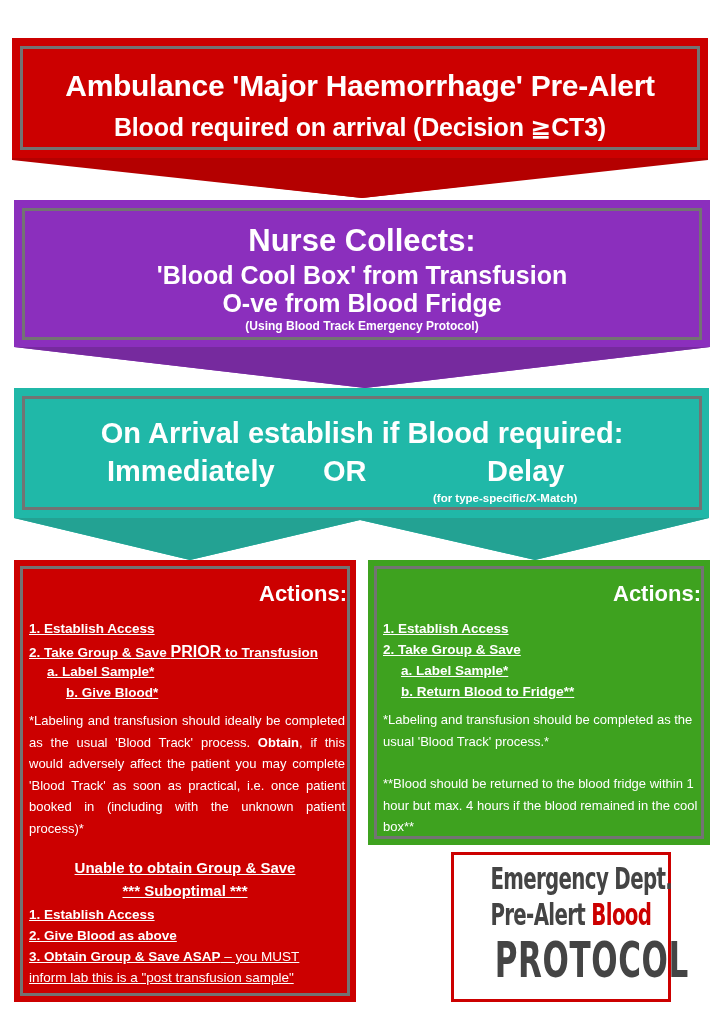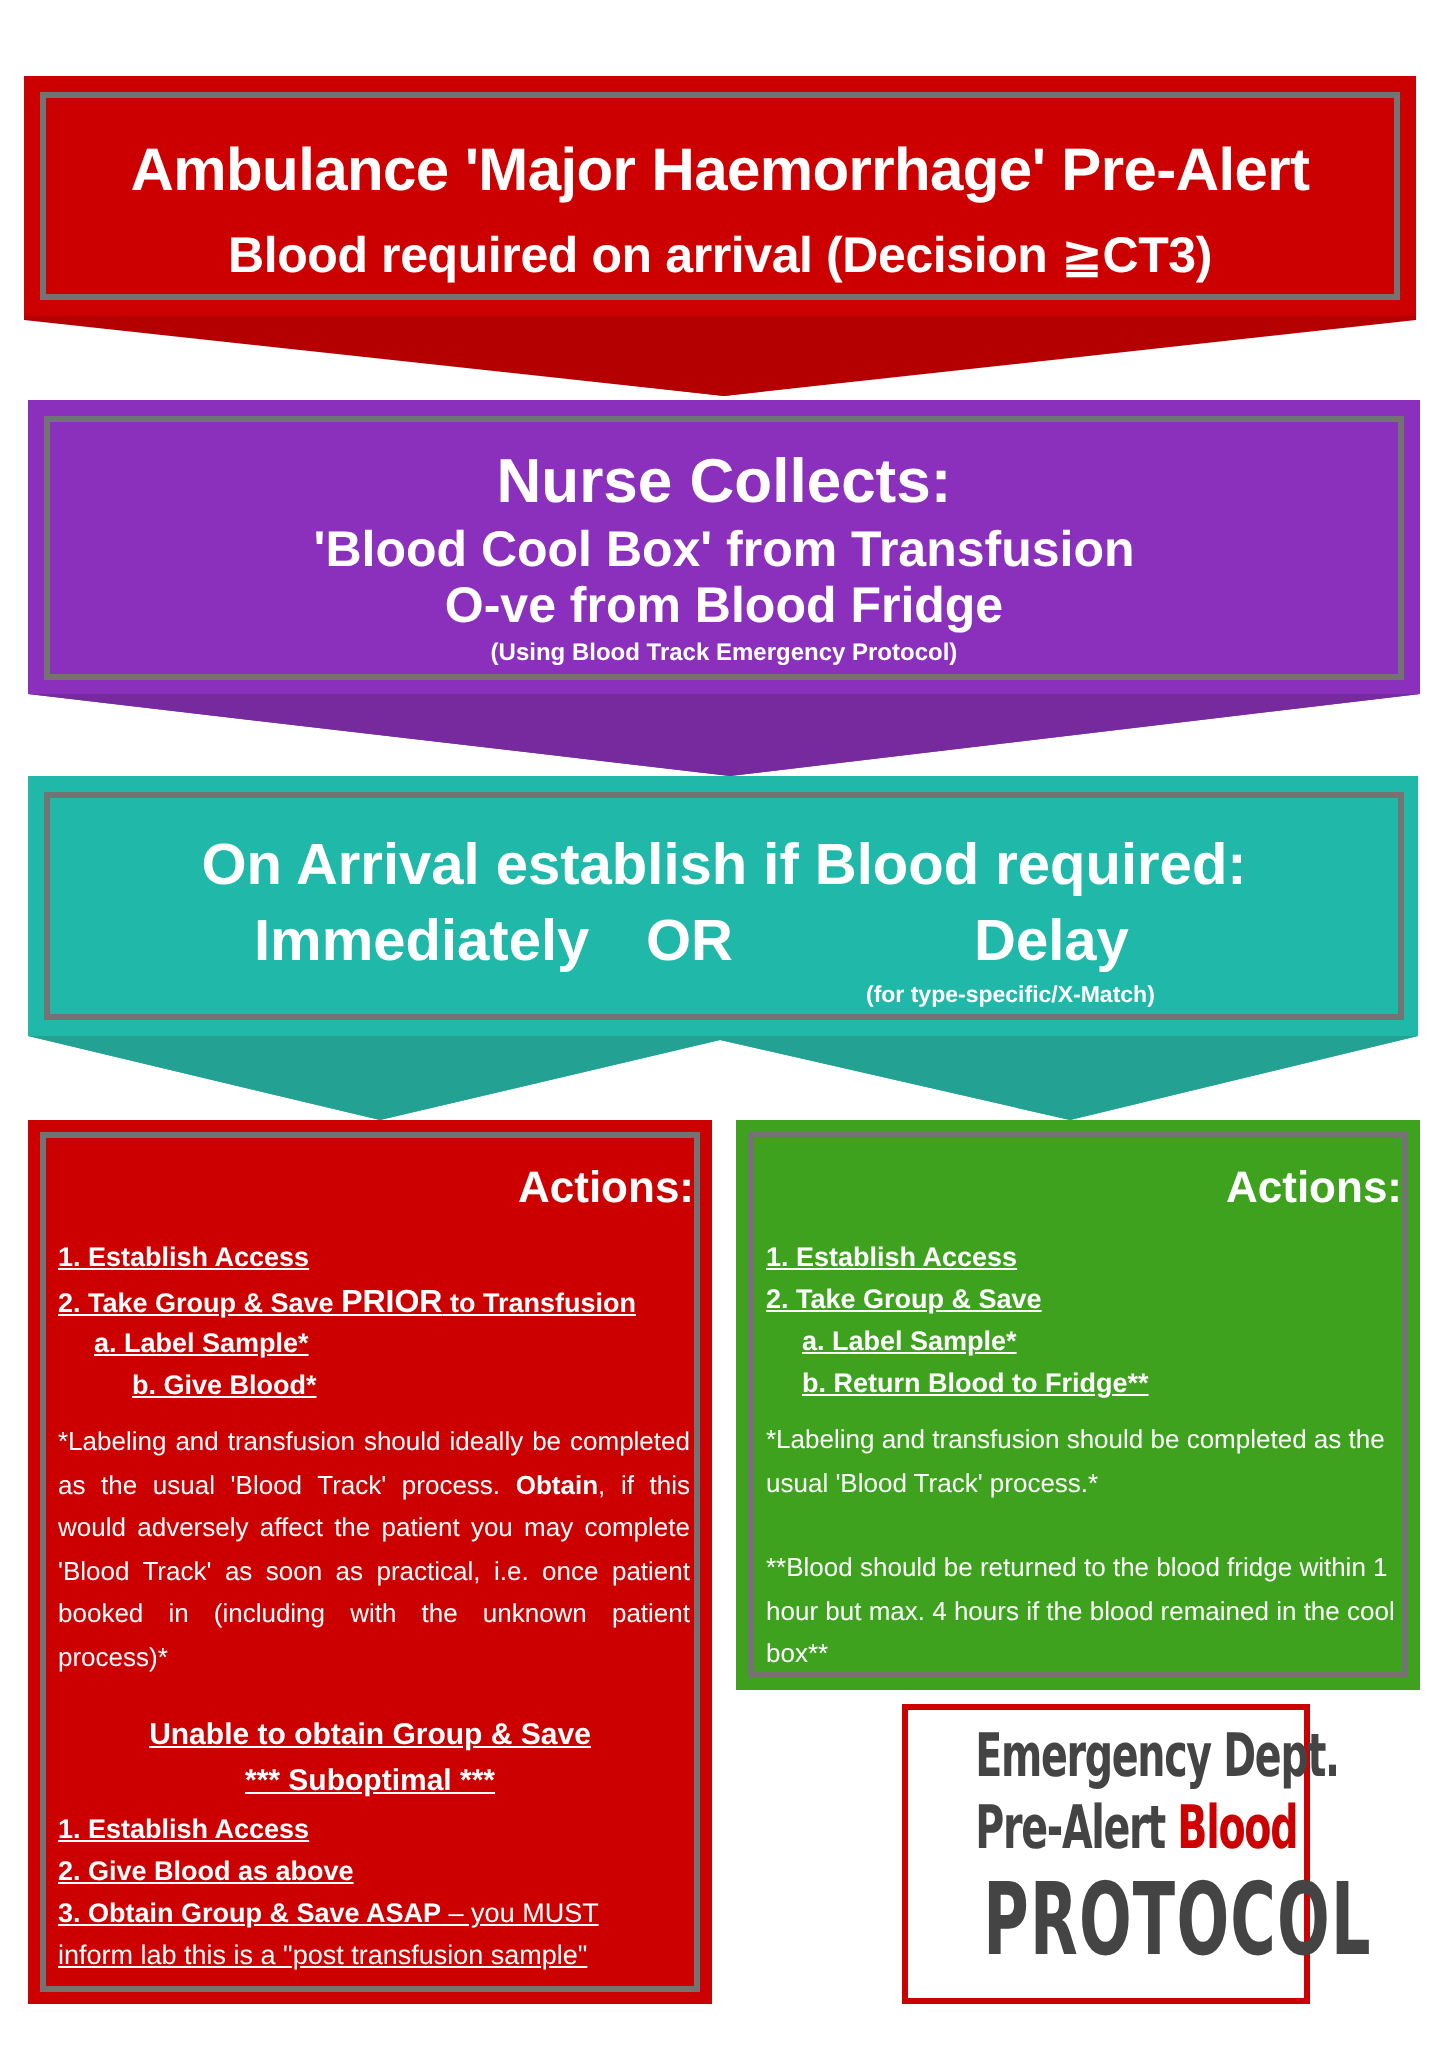--- a/index.html
+++ b/index.html
@@ -19,40 +19,40 @@
   
   #b2-inner { left:22px; top:208px; width:680px; height:132px; }
   #b2-t1 { position:absolute; left:0; right:0; top:12px; font-size:31px; font-weight:bold; }
   #b2-t2 { position:absolute; left:0; right:0; top:50px; font-size:25px; font-weight:bold; }
   #b2-t3 { position:absolute; left:0; right:0; top:78px; font-size:25px; font-weight:bold; }
   #b2-t4 { position:absolute; left:0; right:0; top:108px; font-size:12px; font-weight:bold; }
 
   
   #b3-inner { left:22px; top:396px; width:680px; height:114px; }
   #b3-t1 { position:absolute; left:0; right:0; top:18px; font-size:29px; font-weight:bold; }
-  #b3-imm { position:absolute; left:82px; top:56px; font-size:29px; font-weight:bold;margin-left:20px; }
+  #b3-imm { position:absolute; left:82px; top:56px; font-size:29px; font-weight:bold; }
   #b3-or { position:absolute; left:298px; top:56px; font-size:29px; font-weight:bold; }
   #b3-delay { position:absolute; left:462px; top:56px; font-size:29px; font-weight:bold; }
   #b3-note { position:absolute; left:408px; top:93px; font-size:11.5px; font-weight:bold; }
 
   
   #b4 { left:14px; top:560px; width:342px; height:442px; background:#cc0000; }
   #b4-inner { left:6px; top:6px; width:330px; height:430px; }
   
   #b5 { left:368px; top:560px; width:342px; height:285px; background:#3ea21f; }
   #b5-inner { left:6px; top:6px; width:330px; height:273px; }
 
   .act-title { position:absolute; left:0; right:0; font-size:22px; font-weight:bold; text-align:right; color:#fff; }
   .line { position:absolute; color:#fff; font-size:13.5px; font-weight:bold; white-space:nowrap;text-decoration:underline; }
   .para { position:absolute; color:#fff; font-size:13px; line-height:21.5px; }
   .justify { text-align:justify; text-align-last:left; }
   .big { font-size:16px; }
 
   
-  #logo { left:451px; top:852px; width:204px; height:150px; border:3px solid #cc0000; background:#fff;text-decoration:underline; }
+  #logo { left:451px; top:852px; width:220px; height:150px; border:3px solid #cc0000; background:#fff;text-decoration:underline; }
   .logo-line { position:absolute; left:0; right:0; text-align:center; font-family:"DejaVu Sans", sans-serif; font-weight:bold; color:#444444; white-space:nowrap; transform-origin:center top; }
   #logo-l1 { top:6px; font-size:30px; transform:scaleX(0.66); letter-spacing:-1px; }
   #logo-l2 { top:42px; font-size:30px; transform:scaleX(0.66); letter-spacing:-1px; }
   #logo-l2 .red { color:#cc0000; }
   #logo-l3 { top:76px; font-size:50px; transform:scaleX(0.62); letter-spacing:1px; }
 </style>
 </head>
 <body>
 
 <svg class="shape" width="724" height="1024">

